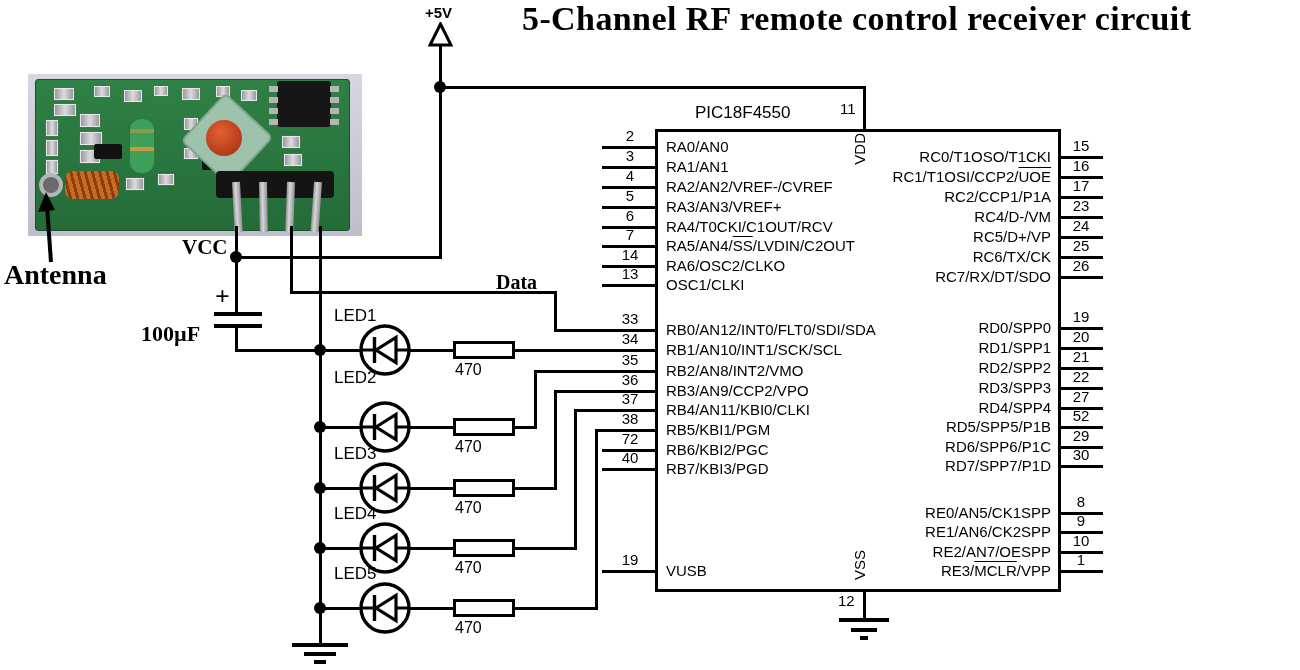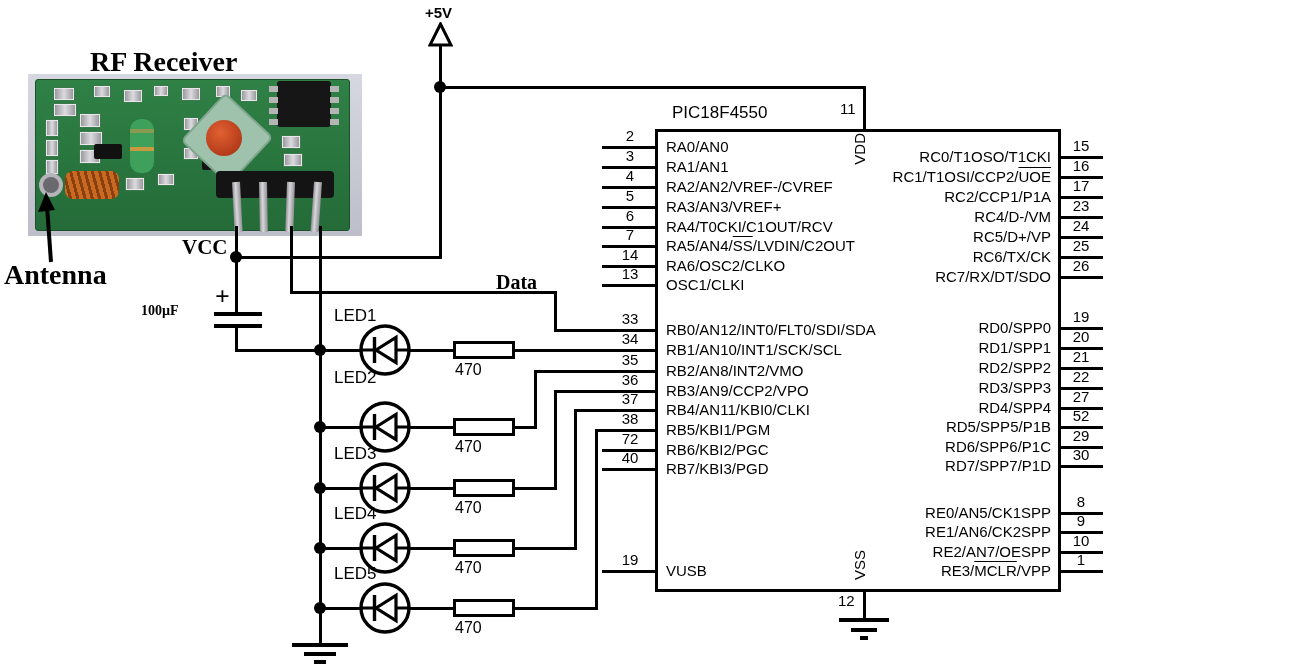--- a/index.html
+++ b/index.html
@@ -7,39 +7,39 @@
         font-family:"Liberation Sans",sans-serif;color:#000}
   .abs{position:absolute}
   
   .wh,.wv,.plate,.gbar{position:absolute;background:#000}
   .wh{height:3px}.wv{width:3px}
   .plate{width:48px;height:4px;left:214px}
   .dot{position:absolute;width:12px;height:12px;border-radius:50%;background:#000}
   
   .ic-box{position:absolute;left:655px;top:129px;width:406px;height:463px;
           border:3px solid #000;box-sizing:border-box;background:#fff}
-  .ic-name{position:absolute;left:672px;top:103px;font-size:17px}
+  .ic-name{position:absolute;left:695px;top:103px;font-size:17px}
   .pinL,.pinR{position:absolute;height:0;width:0;font-size:15px}
   .pinL{left:602px}.pinR{left:1059px}
   .pinL .stub{position:absolute;left:0;top:-1px;width:56px;height:3px;background:#000}
   .pinR .stub{position:absolute;left:0;top:-1px;width:44px;height:3px;background:#000}
   .pinL .num{position:absolute;left:6px;bottom:3px;width:44px;text-align:center}
   .pinR .num{position:absolute;left:2px;bottom:3px;width:40px;text-align:center}
   .pinL .lbl{position:absolute;left:64px;top:-9px;white-space:nowrap}
   .pinR .lbl{position:absolute;right:8px;top:-9px;white-space:nowrap;text-align:right}
   .ov{text-decoration:overline}
   .vlabel{position:absolute;writing-mode:vertical-rl;transform:rotate(180deg);font-size:15px}
   
   .title{position:absolute;left:522px;top:0;font:bold 34px "Liberation Serif",serif;
          letter-spacing:.4px;white-space:nowrap}
   .serifbold{font-family:"Liberation Serif",serif;font-weight:bold}
   .rf-label{left:90px;top:46px;font-size:28px}
   .ant-label{left:4px;top:259px;font-size:28px}
   .vcc-label{left:182px;top:235px;font-family:"Liberation Serif",serif;font-weight:600;font-size:21px}
-  .cap-val{left:141px;top:303px;font-size:14px}
+  .cap-val{left:141px;top:321px;font-size:22px}
   .cap-plus{left:215px;top:282px;font-size:26px}
   .data-label{left:496px;top:271px;font-size:20px}
   .p5v{left:425px;top:4px;font-size:15px;font-weight:bold}
   .num11{left:840px;top:100px;font-size:15px}
   .num12{left:838px;top:592px;font-size:15px}
   
   .led-lbl{position:absolute;font-size:17px}
   .res{position:absolute;width:62px;height:18px;border:3px solid #000;background:#fff;box-sizing:border-box}
   .res-lbl{position:absolute;font-size:16px}
   .led-sym{position:absolute}
@@ -67,20 +67,21 @@
   .tr2{position:absolute;left:166px;top:76px;width:20px;height:14px;background:#151515;border-radius:2px}
   .mpin{position:absolute;top:108px;width:8px;height:50px;transform-origin:top center;
         background:linear-gradient(90deg,#8f8f93,#d8d8dc 40%,#909094)}
 </style>
 </head>
 <body>
 
 <div id="page">
 
   
+  <div class="title">5-Channel RF remote control receiver circuit</div>
 
   
   <div class="photo">
     <div class="board">
       <i class="smd abs" style="left:18px;top:8px;width:18px;height:10px"></i>
       <i class="smd abs" style="left:18px;top:24px;width:20px;height:10px"></i>
       <i class="smd abs" style="left:58px;top:6px;width:14px;height:9px"></i>
       <i class="smd abs" style="left:88px;top:10px;width:16px;height:10px"></i>
       <i class="smd abs" style="left:118px;top:6px;width:12px;height:8px"></i>
       <i class="smd abs" style="left:146px;top:8px;width:16px;height:10px"></i>
@@ -118,21 +119,20 @@
       <div class="hole"></div>
       <div class="conn"></div>
     </div>
     <i class="mpin" style="left:204px;transform:rotate(-3deg)"></i>
     <i class="mpin" style="left:231px;transform:rotate(-1deg)"></i>
     <i class="mpin" style="left:259px;transform:rotate(2deg)"></i>
     <i class="mpin" style="left:286px;transform:rotate(4deg)"></i>
   </div>
 
   
-  <div class="abs serifbold rf-label">RF Receiver</div>
   <div class="abs serifbold ant-label">Antenna</div>
   <svg class="abs" style="left:34px;top:192px" width="28" height="72">
     <line x1="17" y1="70" x2="13" y2="14" stroke="#000" stroke-width="4"></line>
     <polygon points="12,0 4,20 21,18" fill="#000"></polygon>
   </svg>
 
   
   <div class="abs p5v">+5V</div>
   <svg class="abs" style="left:428px;top:22px" width="25" height="26">
     <polygon points="12.5,2 2,23 23,23" fill="#fff" stroke="#000" stroke-width="3"></polygon>

